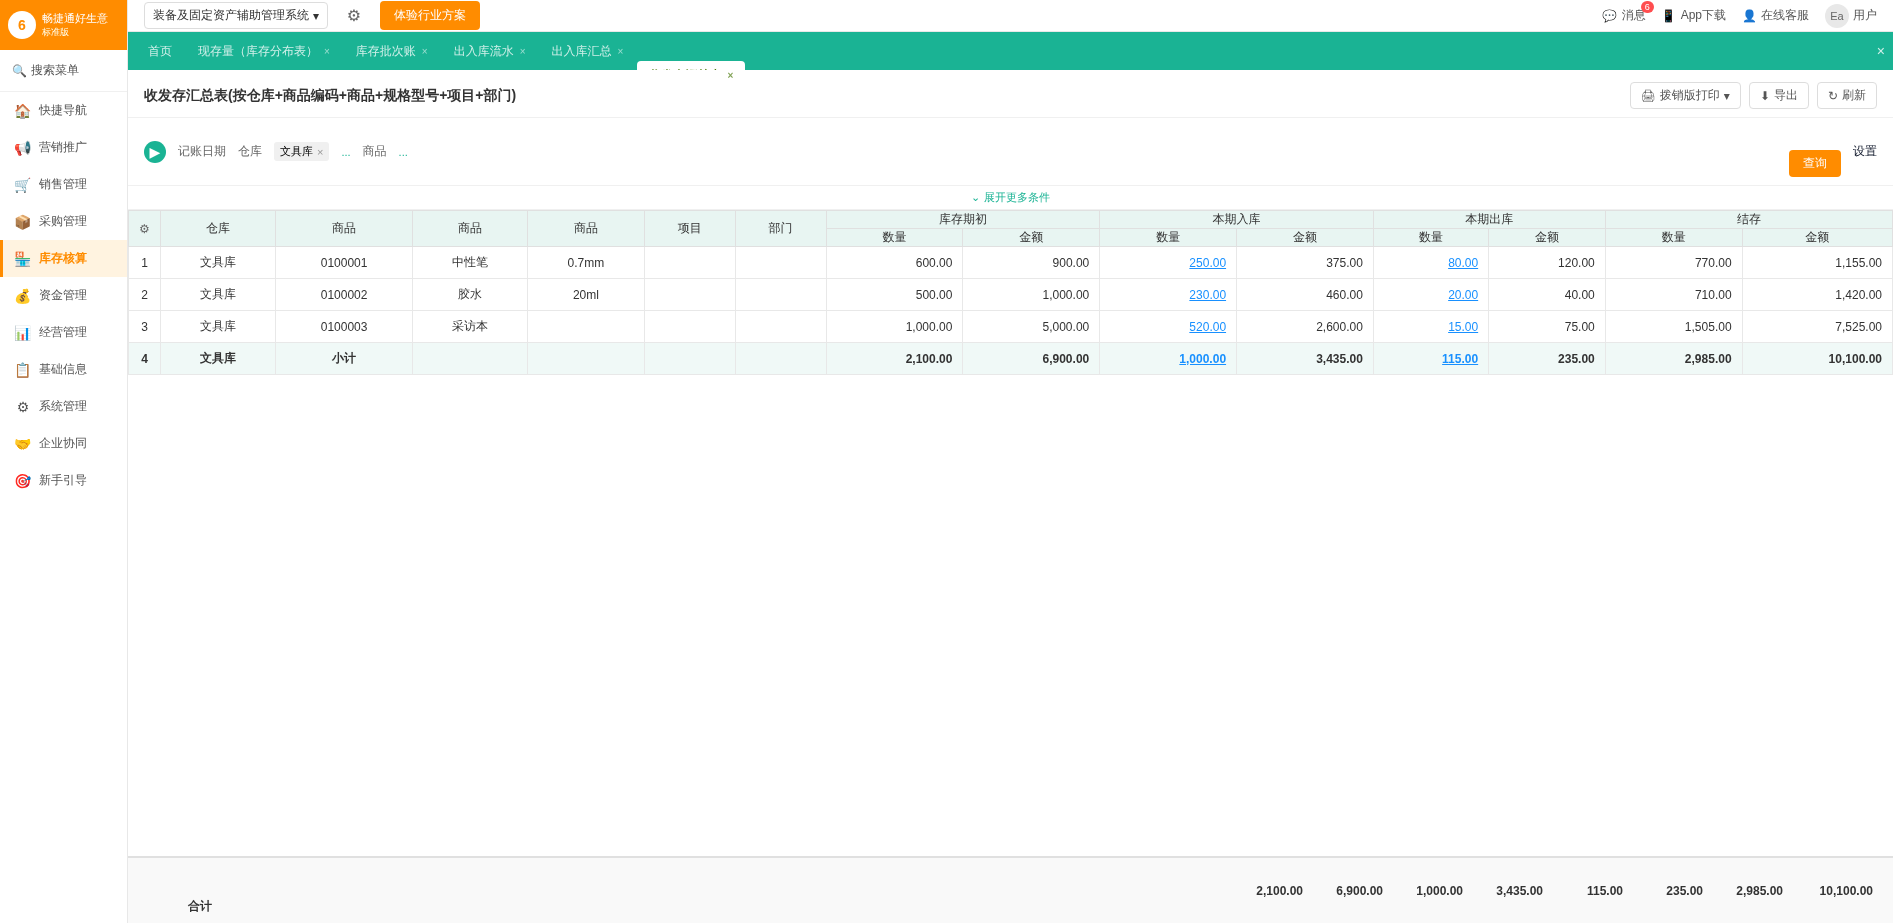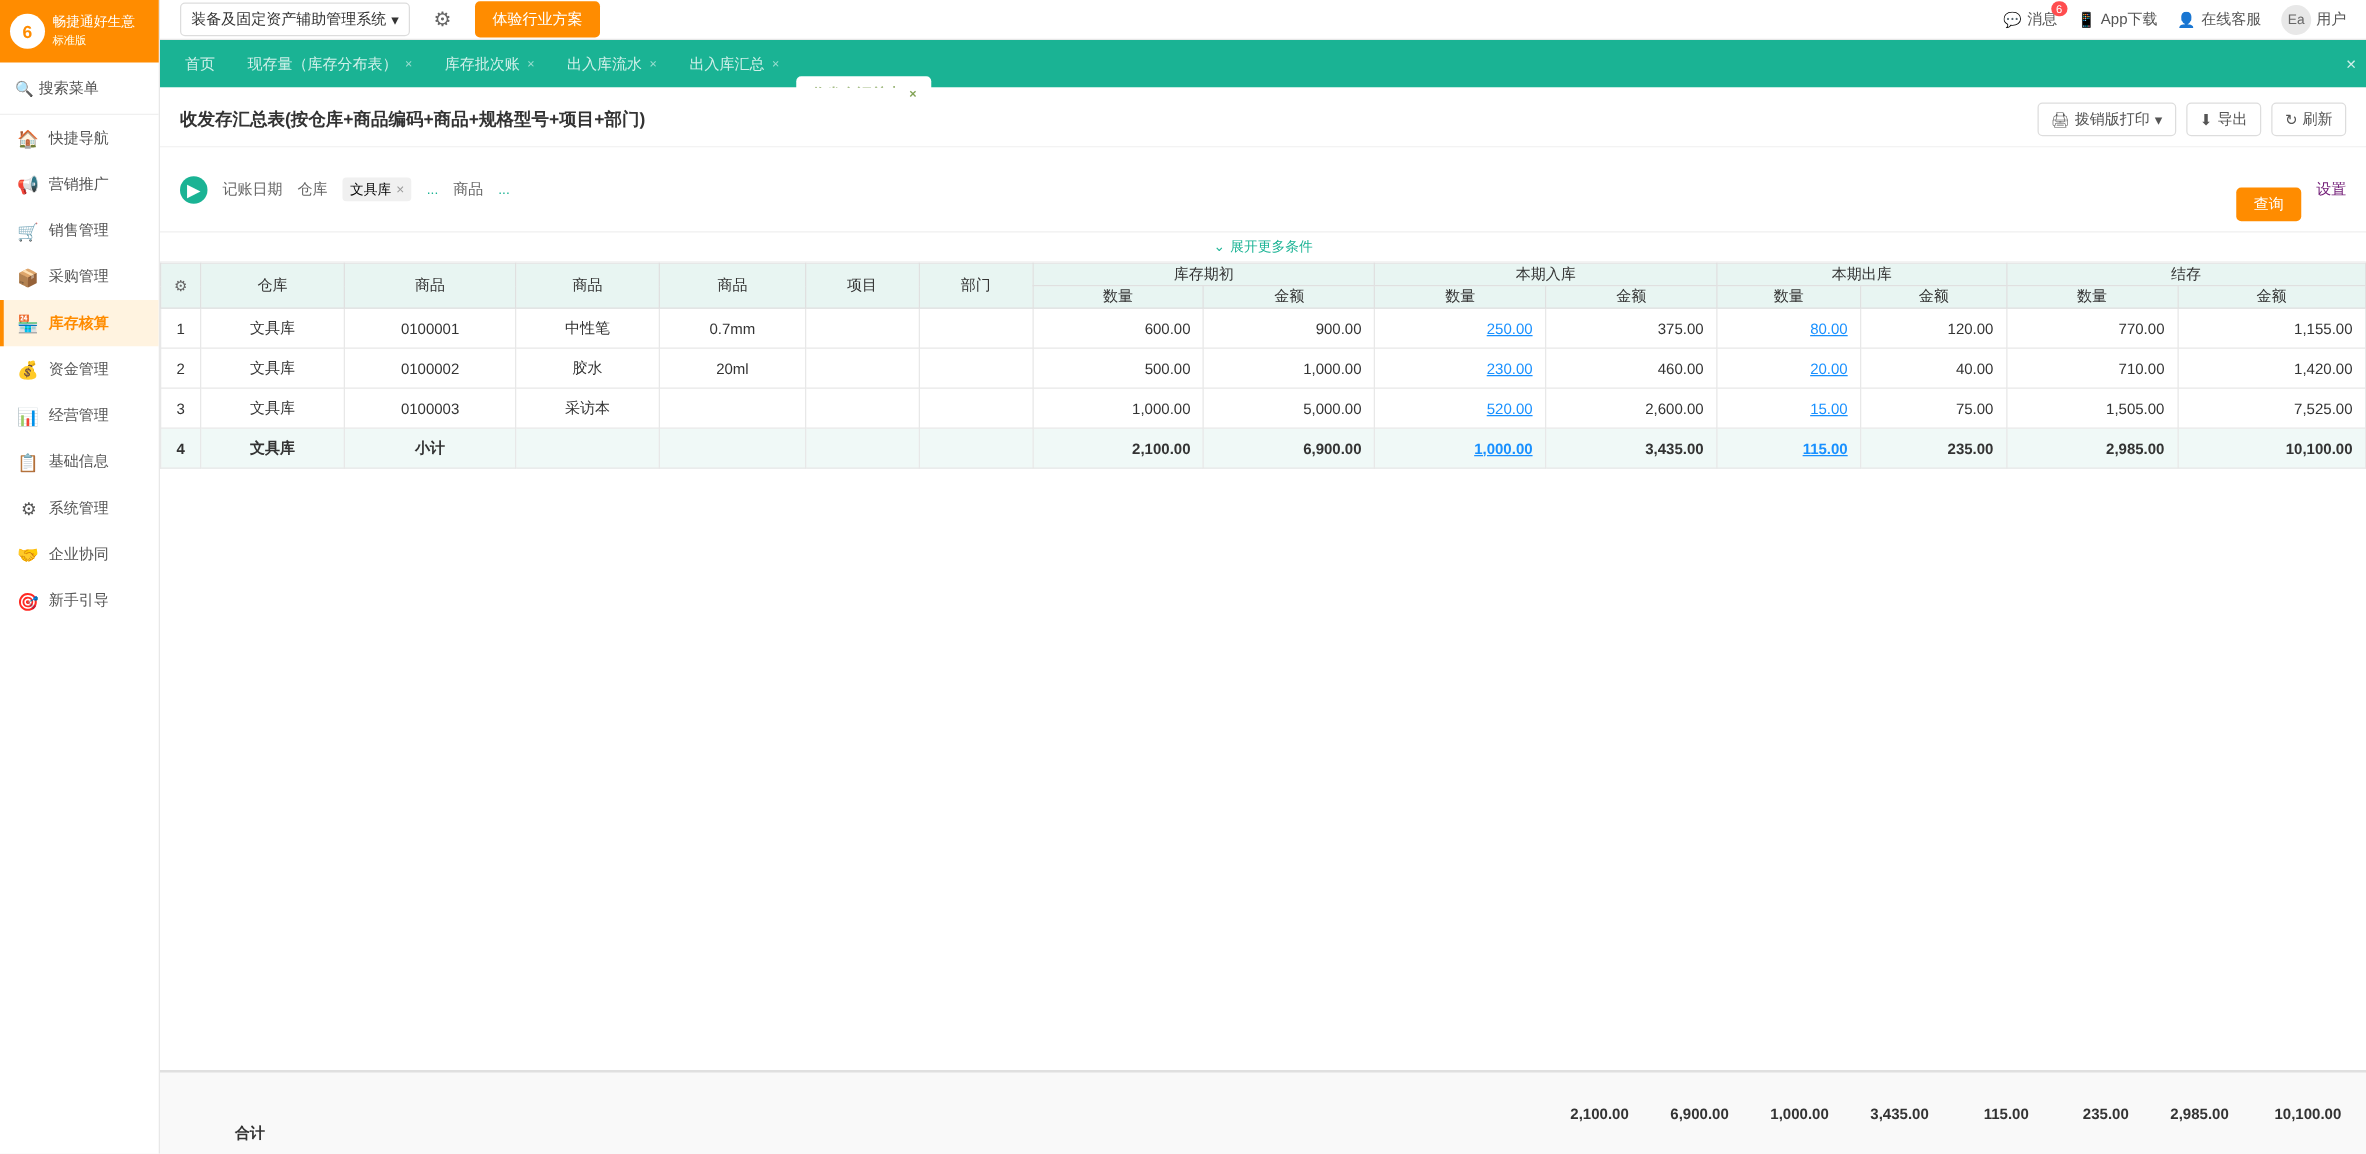--- a/index.html
+++ b/index.html
@@ -54,21 +54,21 @@
     .filter-label { color: #666; font-size: 12px; flex-shrink: 0; }
     .filter-date-options { display: flex; align-items: center; gap: 4px; }
     .date-btn { padding: 2px 6px; border-radius: 3px; cursor: pointer; font-size: 11px; color: #555; border: 1px solid transparent; }
     .date-btn.active { background: #1ab394; color: #fff; border-color: #1ab394; }
     .date-range { font-size: 11px; color: #999; margin-left: 4px; }
     .filter-field-label { color: #666; font-size: 12px; flex-shrink: 0; }
     .filter-tag { display: flex; align-items: center; gap: 4px; background: #f0f0f0; border-radius: 3px; padding: 2px 6px; font-size: 11px; }
     .filter-tag-close { cursor: pointer; color: #999; }
     .filter-more { color: #1ab394; cursor: pointer; font-size: 11px; }
     .filter-query-btn { background: #ff8c00; color: #fff; border: none; border-radius: 4px; padding: 5px 14px; cursor: pointer; font-size: 12px; margin-left: auto; margin-top: 24px; }
-    .filter-settings-btn { display: flex; align-items: center; color: #701a75; cursor: pointer; font-size: 12px; font-family: Liberation Serif, serif; }
+    .filter-settings-btn { display: flex; align-items: center; color: #0f172a; cursor: pointer; font-size: 12px; font-family: Liberation Serif, serif; }
     .expand-more-bar { padding: 4px 16px; display: flex; align-items: center; justify-content: center; border-bottom: 1px solid #f0f0f0; }
     .expand-btn { color: #1ab394; cursor: pointer; font-size: 11px; display: flex; align-items: center; gap: 4px; }
 
     
     .table-container { flex: 1; overflow: auto; position: relative; }
     table { width: 100%; border-collapse: collapse; font-size: 12px; }
     thead tr { background: #e8f5f2; }
     th { padding: 0 10px; text-align: center; color: #333; font-weight: normal; border: 1px solid #e0e0e0; white-space: nowrap; }
     th.settings-col { width: 32px; }
     td { padding: 7px 10px; text-align: center; color: #333; border: 1px solid #e8e8e8; white-space: nowrap; }

